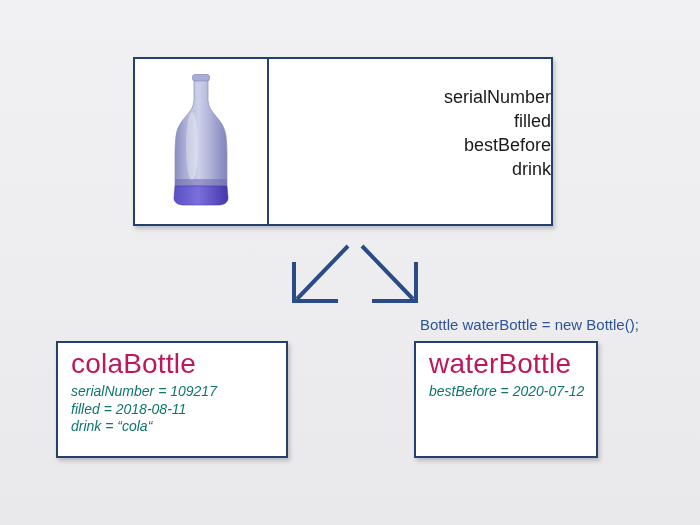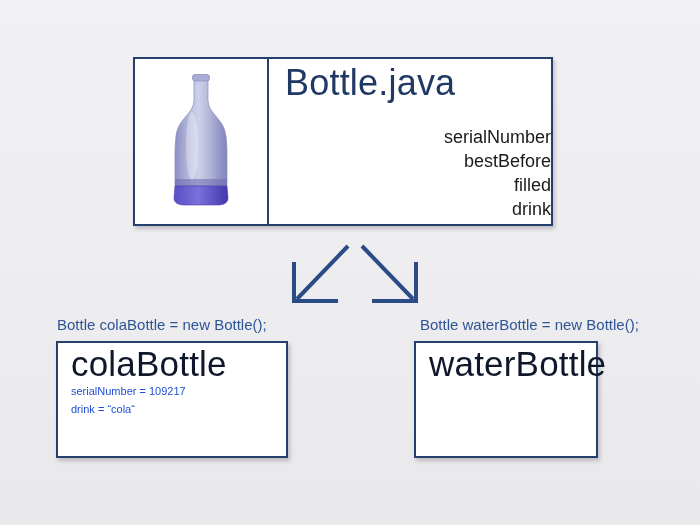--- a/index.html
+++ b/index.html
@@ -40,25 +40,25 @@
     position:absolute;top:316px;font-size:15px;line-height:18px;color:#2f5496;
     white-space:nowrap;
   }
   .decl.left{left:57px;}
   .decl.right{left:420px;}
   
   .instance-box{top:341px;height:117px;padding:5px 8px 0 13px;}
   .instance-box.left{left:56px;width:232px;}
   .instance-box.right{left:414px;width:184px;}
   .instance-title{
-    font-size:35px;line-height:32px;color:#0f172a;letter-spacing:.2px;
+    font-size:28px;line-height:32px;color:#be185d;letter-spacing:.2px;
   }
   .instance-fields{margin-top:3px;}
   .instance-fields .field-line{
-    font-size:11px;line-height:17.5px;color:#1d4ed8;white-space:nowrap;
+    font-size:14px;line-height:17.5px;color:#0f766e;white-space:nowrap;font-style:italic;
   }
 </style>
 </head>
 <body>
 
 <div class="slide">
 
   <div class="uml-box class-box">
     <div class="image-cell">
       <span>
@@ -86,55 +86,55 @@
           <path d="M3,112 L55,112 L56,124 C56,128.5 52,131 46,131 L12,131 C6,131 2,128.5 2,124 Z" fill="url(#baseGrad)" stroke="#4a3cae" stroke-width="0.6"></path>
 
           <rect x="20.5" y="0.5" width="17" height="6.5" rx="2.5" fill="#a9acd4" stroke="#8d90c0" stroke-width="0.8"></rect>
 
           <ellipse cx="20" cy="72" rx="6" ry="34" fill="#ffffff" opacity="0.30"></ellipse>
           <ellipse cx="29" cy="9" rx="5" ry="1.6" fill="#c7c9e6" opacity="0.8"></ellipse>
         </svg>
       </span>
     </div>
     <div class="text-cell">
-      <div class="class-title">Bottle.java</div>
       <div class="class-fields">
         <div class="field-line">serialNumber</div>
+        <div class="field-line">filled</div>
         <div class="field-line">bestBefore</div>
-        <div class="field-line">filled</div>
         <div class="field-line">drink</div>
       </div>
     </div>
   </div>
 
   <div class="arrows">
     <svg width="140" height="66" viewBox="0 0 140 66">
       <g stroke="#2a4b85" stroke-width="4" fill="none" stroke-linecap="butt">
         <line x1="63" y1="4" x2="12" y2="57"></line>
         <line x1="9" y1="20" x2="9" y2="61"></line>
         <line x1="7" y1="59" x2="53" y2="59"></line>
       </g>
       <g stroke="#2a4b85" stroke-width="4" fill="none" stroke-linecap="butt">
         <line x1="77" y1="4" x2="128" y2="57"></line>
         <line x1="131" y1="20" x2="131" y2="61"></line>
         <line x1="87" y1="59" x2="133" y2="59"></line>
       </g>
     </svg>
   </div>
 
-  <div class="decl left">Bottle colaBottle = new Bottle();</div>
   <div class="decl right">Bottle waterBottle = new Bottle();</div>
 
   <div class="uml-box instance-box left">
     <div class="instance-title">colaBottle</div>
     <div class="instance-fields">
       <div class="field-line">serialNumber = 109217</div>
+      <div class="field-line">filled = 2018-08-11</div>
       <div class="field-line">drink = “cola“</div>
     </div>
   </div>
 
   <div class="uml-box instance-box right">
     <div class="instance-title">waterBottle</div>
     <div class="instance-fields">
+      <div class="field-line">bestBefore = 2020-07-12</div>
     </div>
   </div>
 
 </div>
 
 </body></html>

